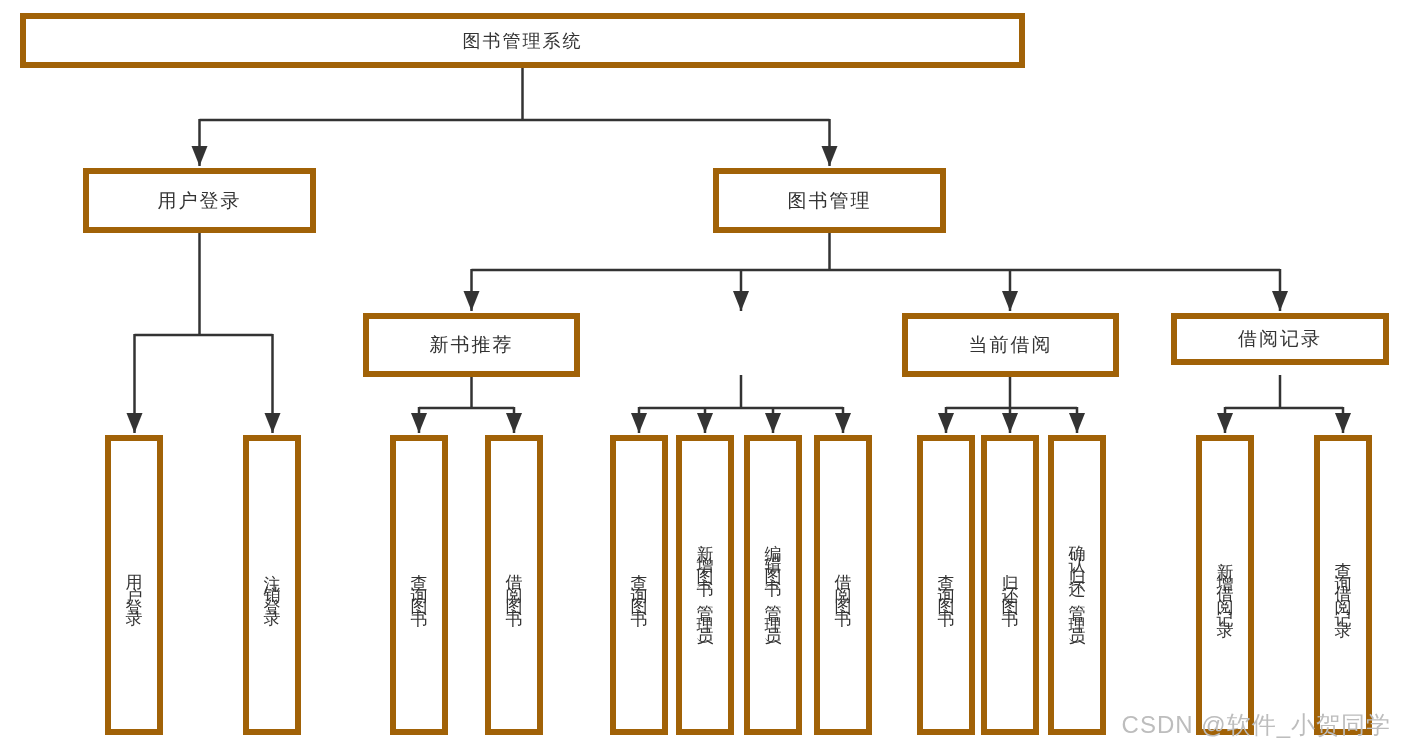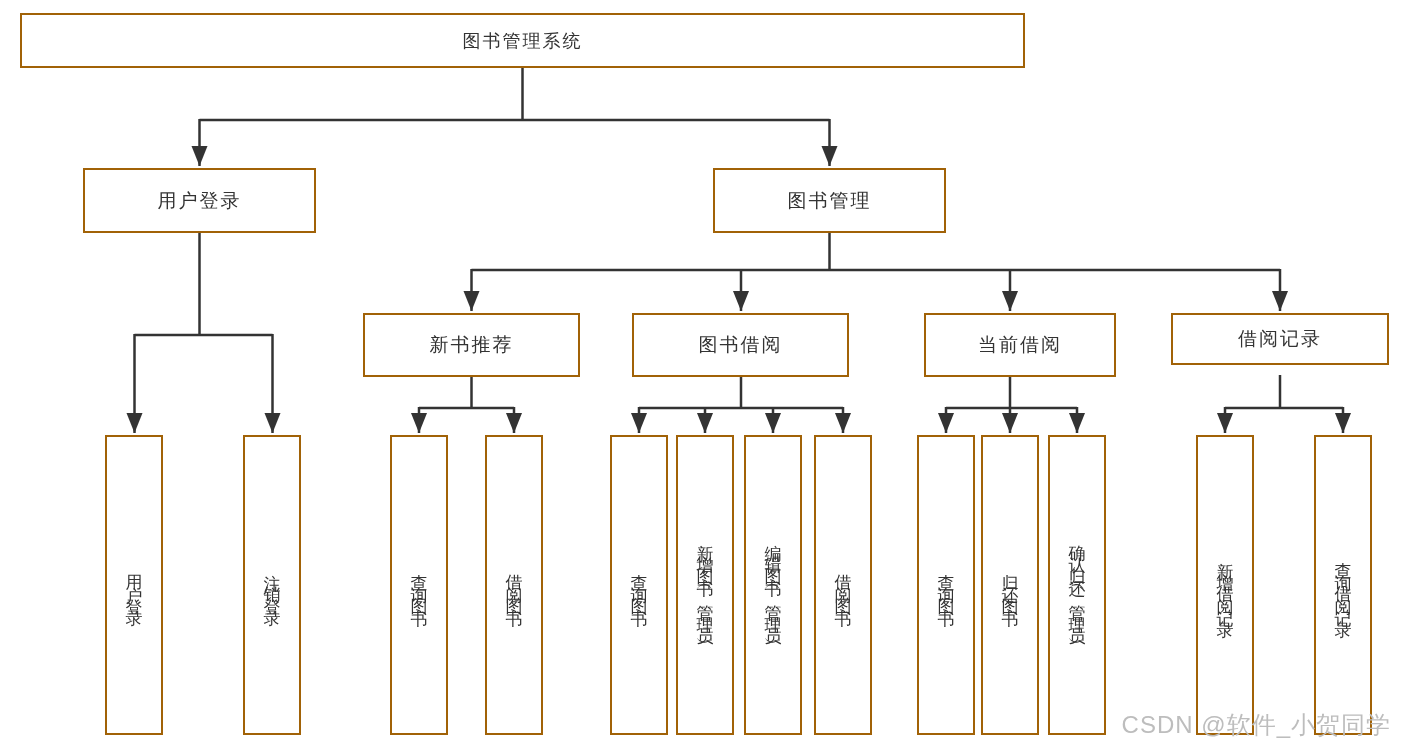--- a/index.html
+++ b/index.html
@@ -1,21 +1,21 @@
 <!DOCTYPE html>
 <html><head>
 <meta charset="utf-8">
 <style>
   html,body{margin:0;padding:0;background:#ffffff;}
   body{width:1405px;height:747px;overflow:hidden;
        font-family:"Liberation Sans","DejaVu Sans",sans-serif;}
   .stage{position:relative;width:1405px;height:747px;background:#ffffff;}
   svg.connectors{position:absolute;left:0;top:0;z-index:1;}
   .ln{stroke:#333333;stroke-width:2.5;fill:none;}
-  .box{position:absolute;z-index:2;background:#ffffff;border:2px solid #a16207;
+  .box{position:absolute;z-index:2;background:#ffffff;border:6px solid #a16207;
        box-sizing:border-box;display:flex;align-items:center;justify-content:center;}
   .hlabel{font-size:19px;color:#333333;letter-spacing:2px;white-space:nowrap;}
   .root .hlabel{font-size:18px;}
   .vbox{}
   .vlabel{writing-mode:vertical-rl;text-orientation:mixed;font-size:17px;
           color:#333333;letter-spacing:12px;line-height:1;}
   .watermark{position:absolute;right:14px;bottom:6px;z-index:3;font-size:24px;
              color:#bdbdbd;letter-spacing:1px;white-space:nowrap;}
 </style>
 </head>
@@ -78,24 +78,21 @@
   <div class="box" style="left:83px;top:168px;width:233px;height:65px">
     <span class="hlabel">用户登录</span>
   </div>
   <div class="box" style="left:363px;top:313px;width:217px;height:64px">
     <span class="hlabel">新书推荐</span>
   </div>
 
   <div class="box" style="left:713px;top:168px;width:233px;height:65px">
     <span class="hlabel">图书管理</span>
   </div>
-  <div class="box" style="left:632px;top:313px;width:217px;height:64px">
-    <span class="hlabel">图书借阅</span>
-  </div>
-  <div class="box" style="left:924px;top:313px;width:192px;height:64px">
+  <div class="box" style="left:902px;top:313px;width:217px;height:64px">
     <span class="hlabel">当前借阅</span>
   </div>
   <div class="box" style="left:1171px;top:313px;width:218px;height:52px">
     <span class="hlabel">借阅记录</span>
   </div>
 
   <div class="box vbox" style="left:105px;top:435px;width:58px;height:300px">
     <span class="vlabel">用户登录</span>
   </div>
   <div class="box vbox" style="left:243px;top:435px;width:58px;height:300px">

